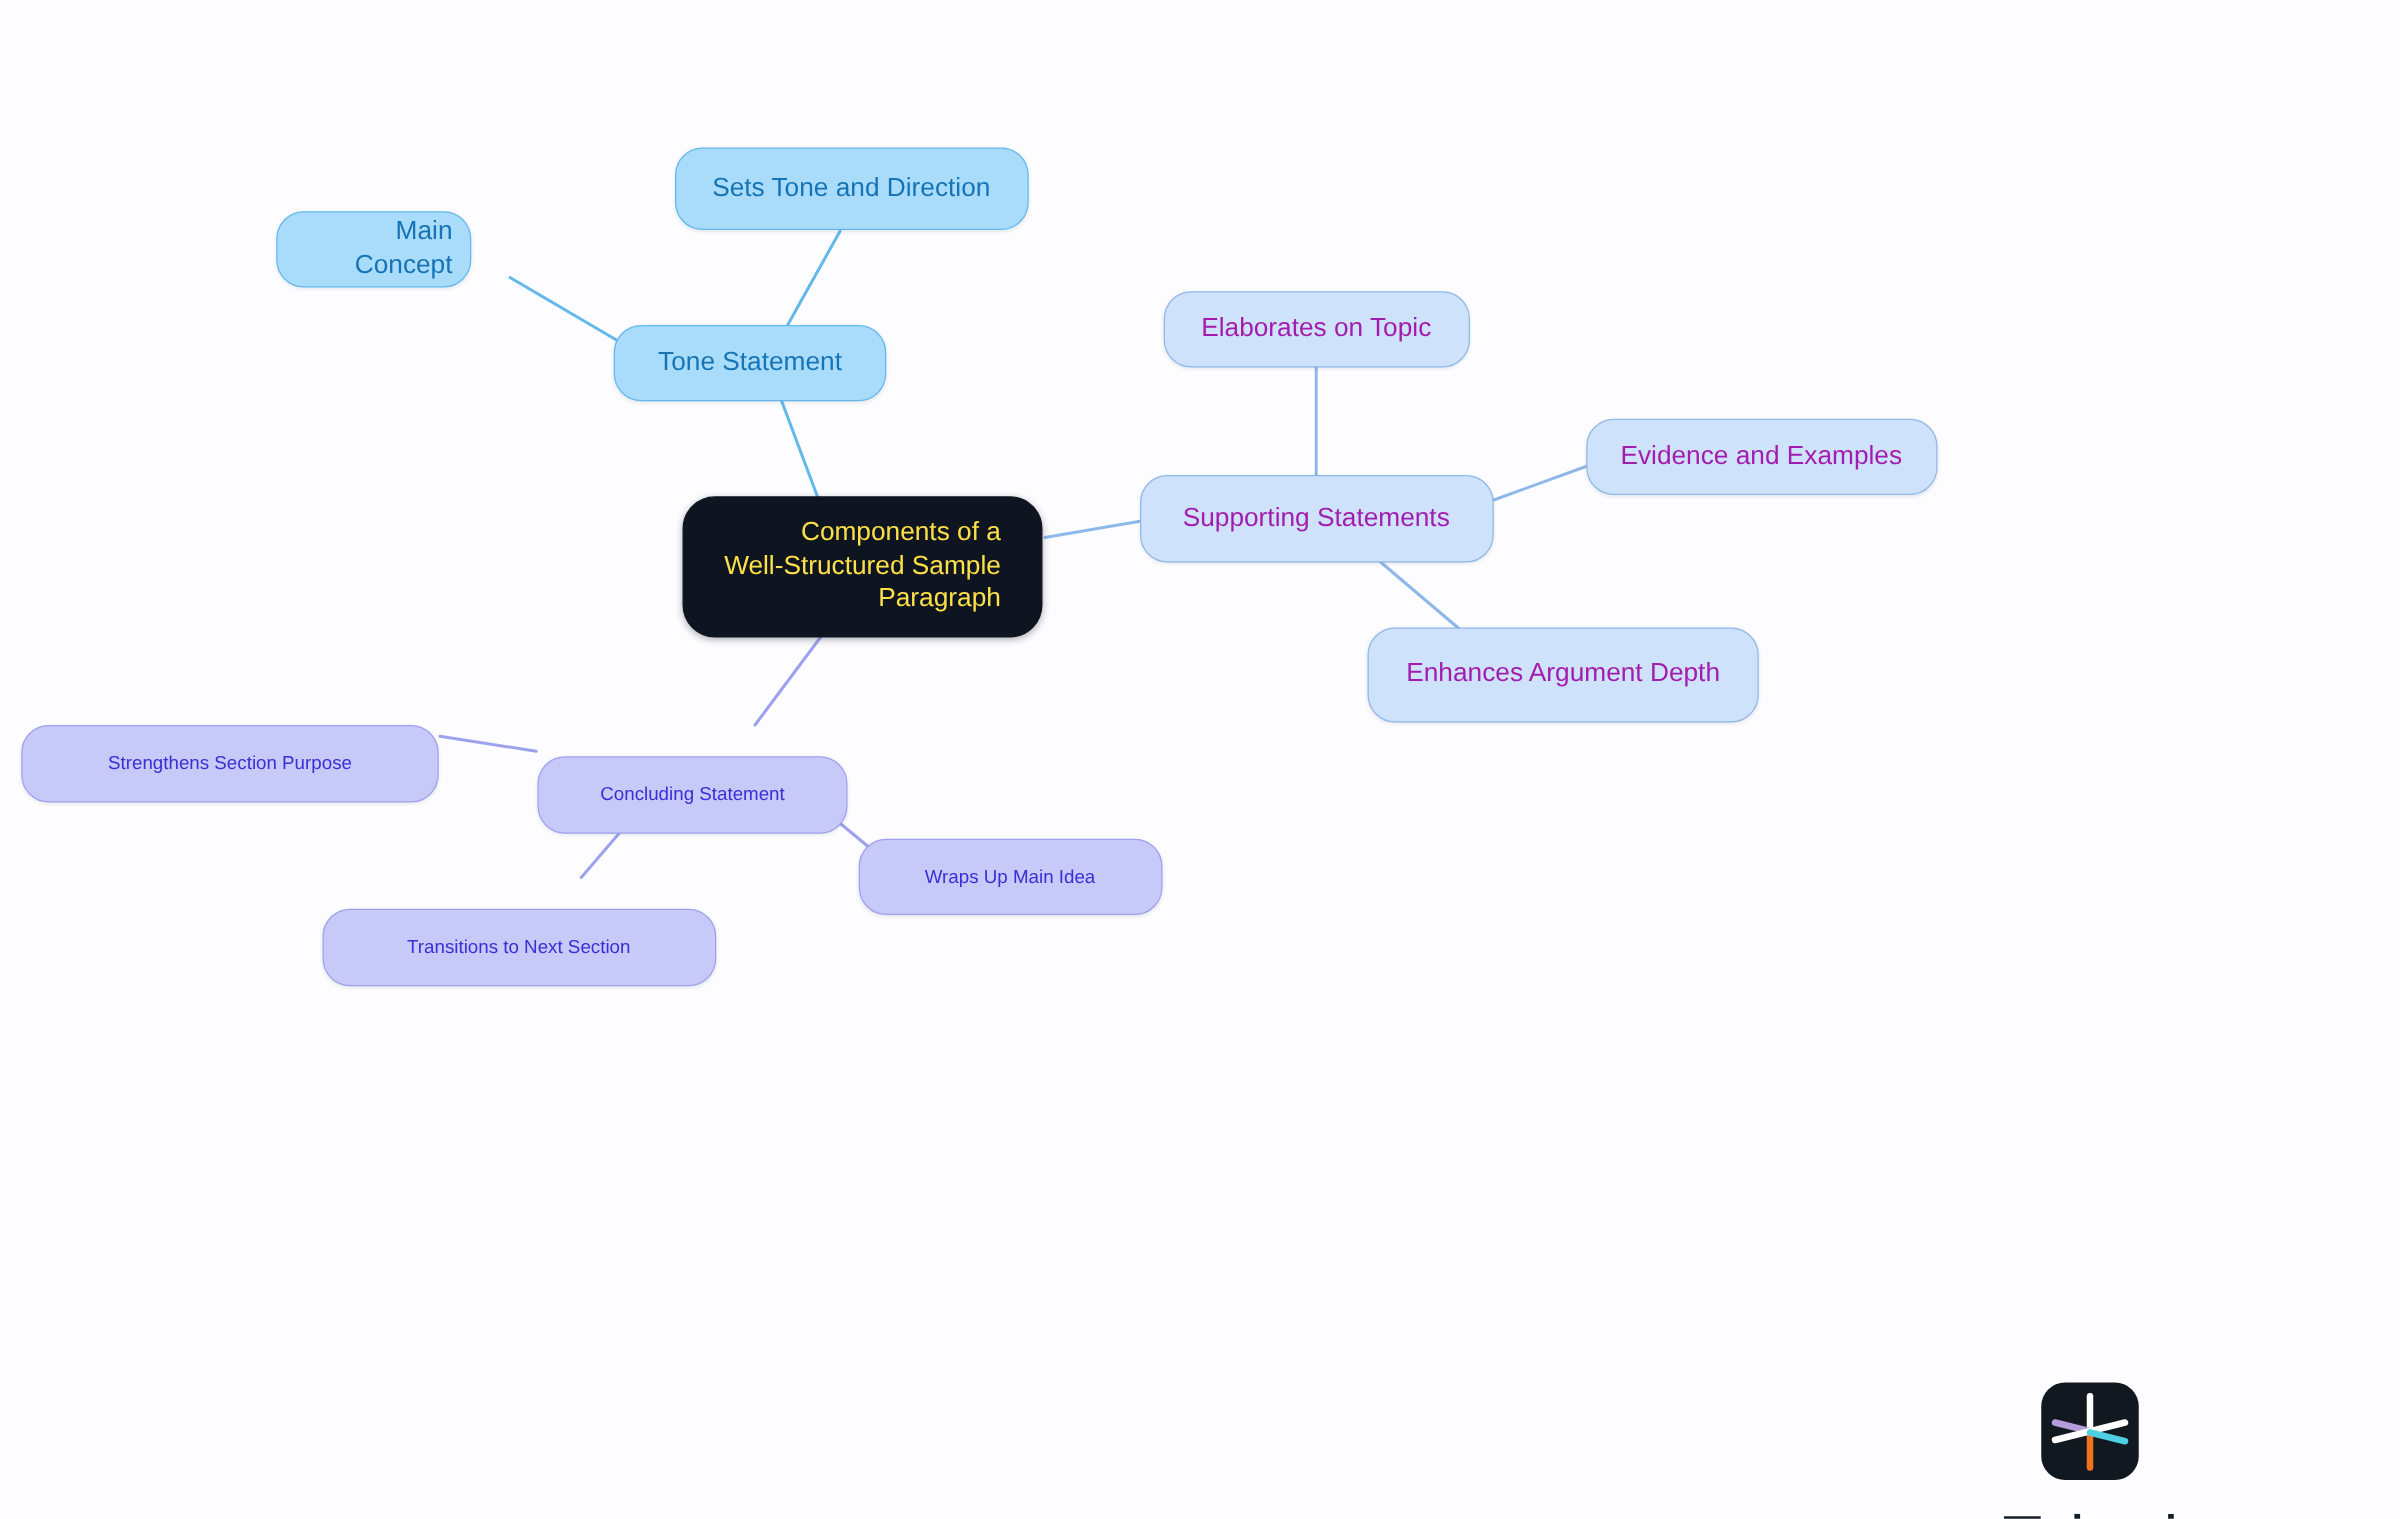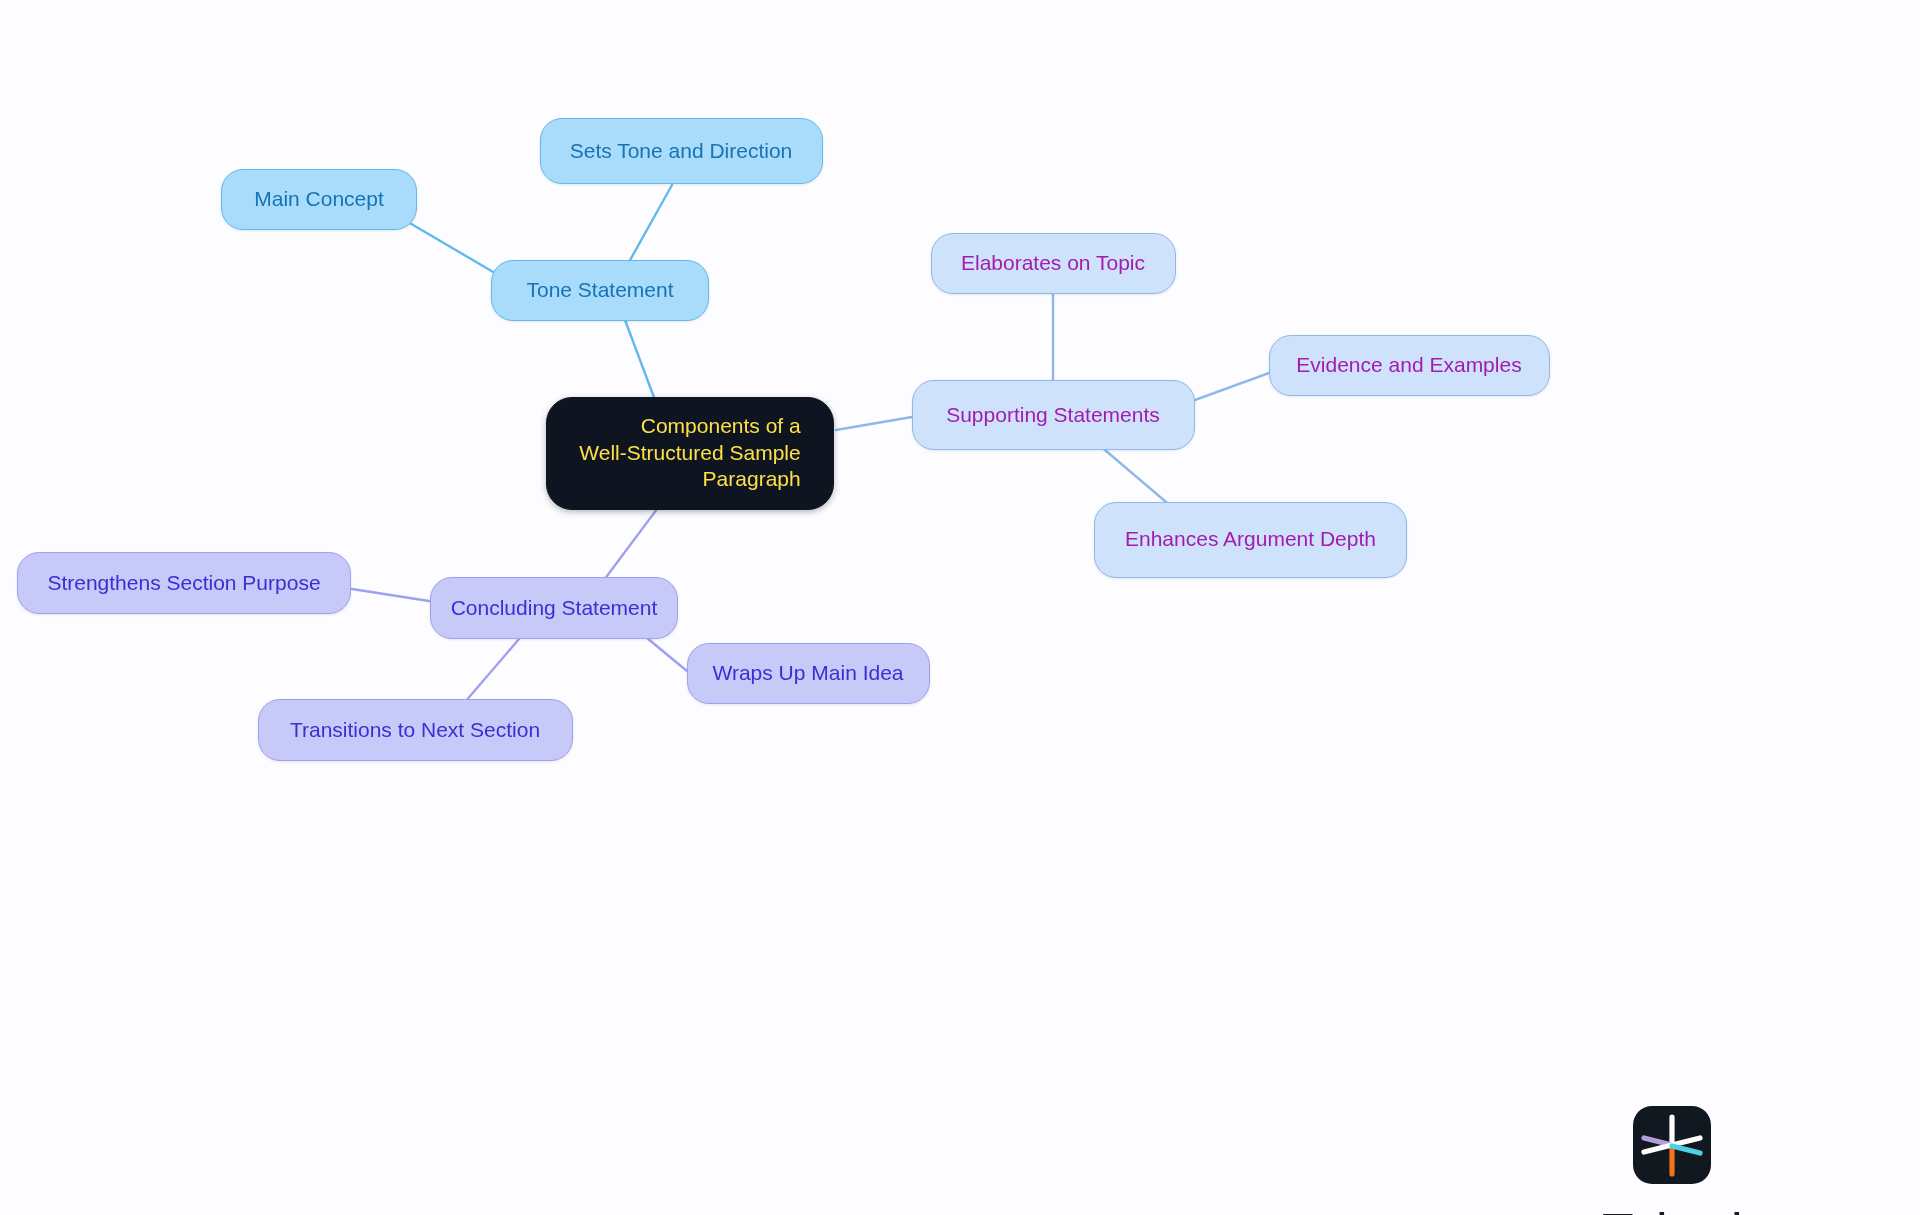--- a/index.html
+++ b/index.html
@@ -58,21 +58,22 @@
     background:#cfe2fb;
     border-color:#8fb8ea;
     color:#a21caf;
     font-size:21px;
   }
 
   .node.purple {
     background:#c7c9f8;
     border-color:#9ea2ee;
     color:#3730d4;
-    font-size:21px;
+    font-size:15px;
+    margin-top:28px;
   }
 
   
   #logo {
     position:absolute;
     left:1602px; top:1106px;
     display:flex;
     align-items:center;
     gap:18px;
     flex-direction:column;
@@ -108,21 +109,21 @@
       <line x1="429" y1="601" x2="352" y2="589" stroke="#9ea2ee" stroke-width="2.4" stroke-linecap="round"></line>
       <line x1="519" y1="639" x2="465" y2="702" stroke="#9ea2ee" stroke-width="2.4" stroke-linecap="round"></line>
       <line x1="647" y1="638" x2="710" y2="690" stroke="#9ea2ee" stroke-width="2.4" stroke-linecap="round"></line>
     </svg>
 
   <div id="node-layer">
       <div class="node root" style="width: 288px; height: 113px; left: 546px; top: 396.5px;">Components of a
 Well-Structured Sample
 Paragraph</div>
       <div class="node blue-mid" style="width: 218px; height: 61px; left: 491px; top: 259.5px;">Tone Statement</div>
-      <div class="node blue-mid" style="width: 196px; height: 61px; left: 221px; top: 168.5px;">Main Concept</div>
+      <div class="node blue-mid" style="width: 156px; height: 61px; left: 221px; top: 168.5px;">Main Concept</div>
       <div class="node blue-mid" style="width: 283px; height: 66px; left: 539.5px; top: 118px;">Sets Tone and Direction</div>
       <div class="node blue-light" style="width: 283px; height: 70px; left: 911.5px; top: 380px;">Supporting Statements</div>
       <div class="node blue-light" style="width: 245px; height: 61px; left: 930.5px; top: 232.5px;">Elaborates on Topic</div>
       <div class="node blue-light" style="width: 281px; height: 61px; left: 1268.5px; top: 334.5px;">Evidence and Examples</div>
       <div class="node blue-light" style="width: 313px; height: 76px; left: 1094px; top: 501.5px;">Enhances Argument Depth</div>
       <div class="node purple" style="width: 248px; height: 62px; left: 430px; top: 577px;">Concluding Statement</div>
       <div class="node purple" style="width: 334px; height: 62px; left: 17px; top: 552px;">Strengthens Section Purpose</div>
       <div class="node purple" style="width: 315px; height: 62px; left: 257.5px; top: 699px;">Transitions to Next Section</div>
       <div class="node purple" style="width: 243px; height: 61px; left: 686.5px; top: 643px;">Wraps Up Main Idea</div>
     </div>

